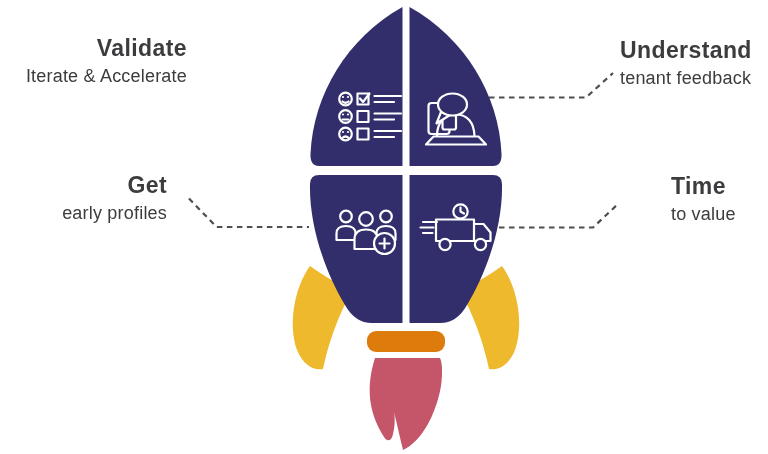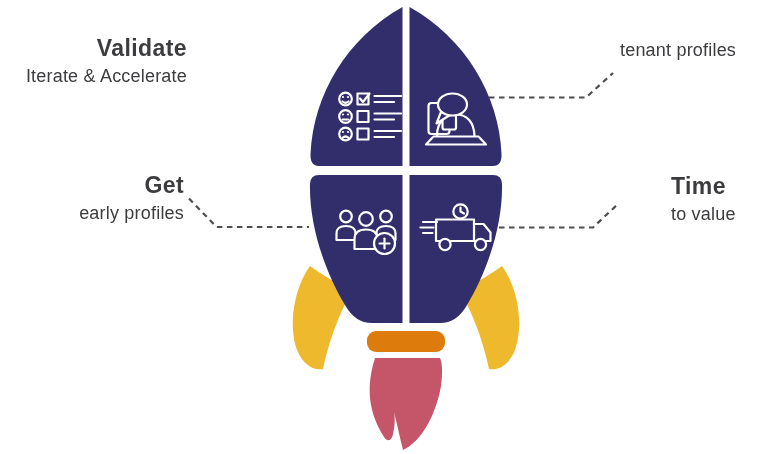--- a/index.html
+++ b/index.html
@@ -22,21 +22,21 @@
   .icon-dot{fill:var(--icon-stroke);stroke:none;}
   .connector{stroke:var(--connector-gray);stroke-width:2.2;fill:none;stroke-dasharray:5.5 4.5;}
 
   .label{position:absolute;color:var(--text-dark);}
   .label .title{font-size:23px;font-weight:700;letter-spacing:.4px;line-height:28px;}
   .label .subtitle{font-size:18px;font-weight:400;letter-spacing:.2px;line-height:24px;margin-top:2px;}
   .label.right-al{text-align:right;}
   .label.left-al{text-align:left;}
   #label-validate{top:34px;right:581px;}
   #label-understand{top:36px;left:620px;}
-  #label-get{top:171px;right:584px;}
+  #label-get{top:171px;right:601px;}
   #label-time{top:172px;left:627px;margin-left:44px;}
 </style>
 </head>
 <body>
 
 <div class="stage">
 
   <svg class="scene" width="768" height="454" viewBox="0 0 768 454">
 
     <path class="connector" d="M 489 97.5 L 586 97.5 L 613 73"></path>
@@ -122,21 +122,22 @@
       <path class="icon" d="M 460.5 207.5 V 211.5 L 464 213.5"></path>
     </g>
   </svg>
 
   <div class="label right-al" id="label-validate">
     <div class="title">Validate</div>
     <div class="subtitle">Iterate &amp; Accelerate</div>
   </div>
 
   <div class="label left-al" id="label-understand">
-    <div class="subtitle">tenant profiles</div>
+    <div class="title">Understand</div>
+    <div class="subtitle">tenant feedback</div>
   </div>
 
   <div class="label right-al" id="label-get">
     <div class="title">Get</div>
     <div class="subtitle">early profiles</div>
   </div>
 
   <div class="label left-al" id="label-time">
     <div class="title">Time</div>
     <div class="subtitle">to value</div>

